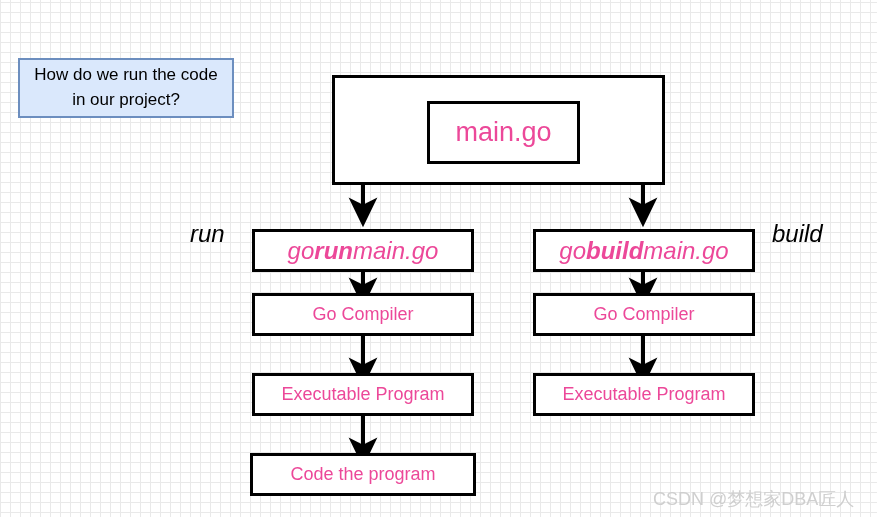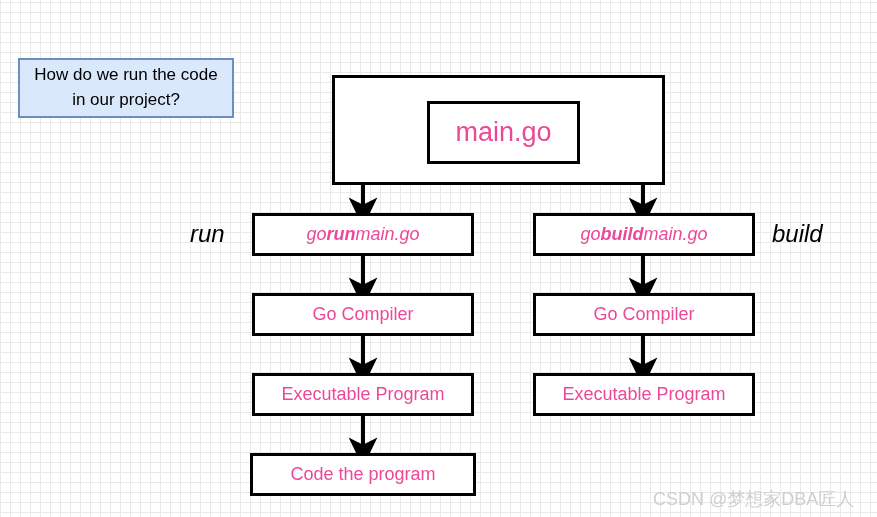--- a/index.html
+++ b/index.html
@@ -62,22 +62,23 @@
     font-size: 26px;
     letter-spacing: 0.2px;
   }
 
   .branch-label {
     font-size: 24px;
     font-style: italic;
   }
 
   .cmd {
-    font-size: 18px;
+    font-size: 24px;
     font-style: italic;
+    margin-top: 16px;
   }
   .cmd b { font-weight: bold; }
 
   .mainfile {
     font-size: 27px;
   }
 
   .step {
     font-size: 18px;
   }

